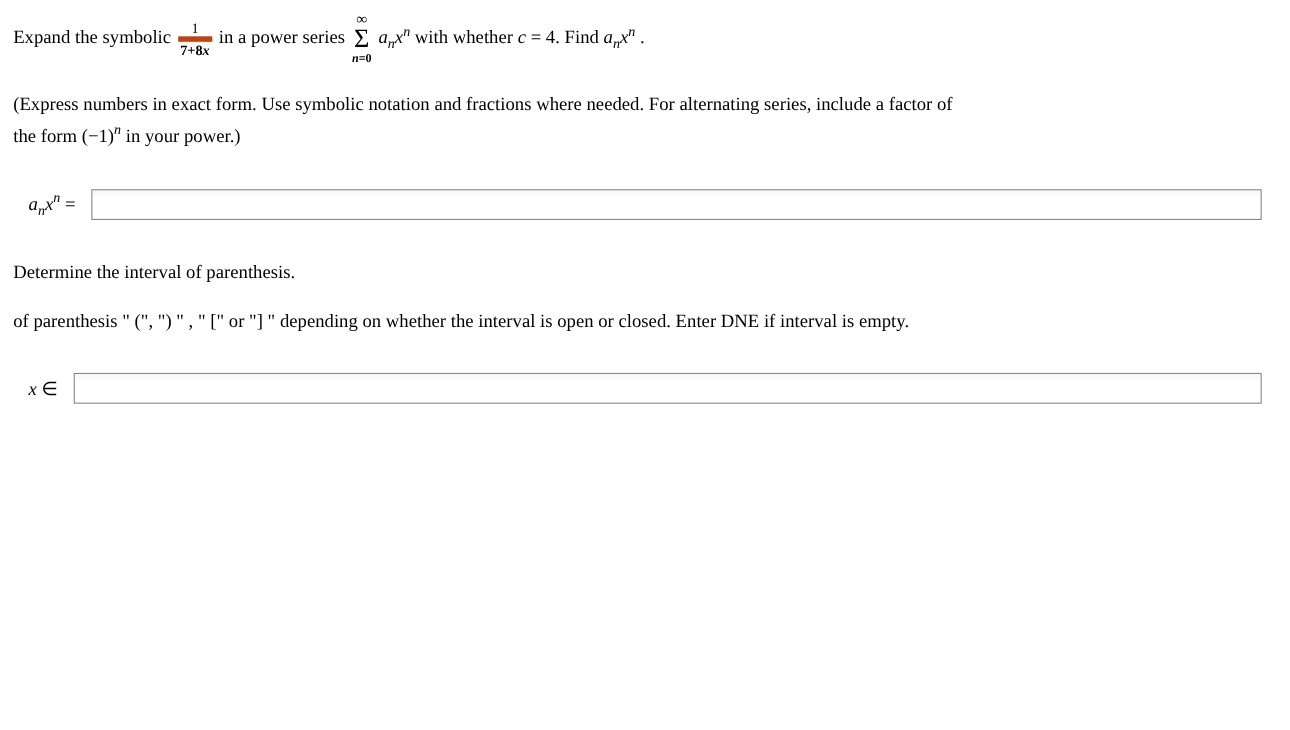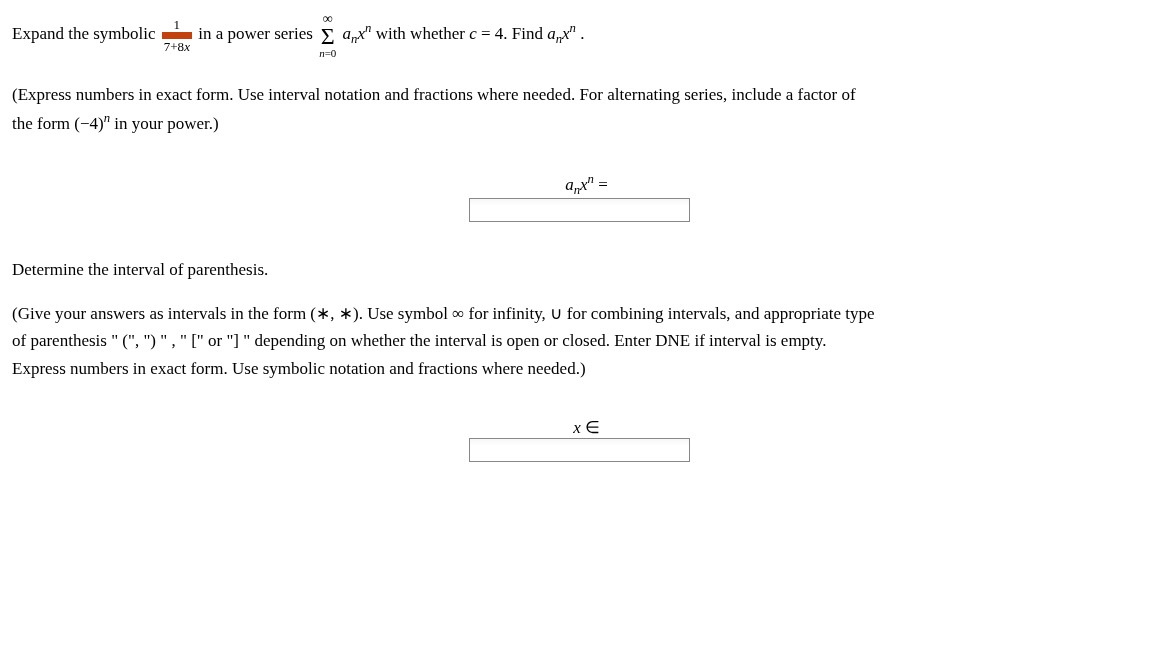--- a/index.html
+++ b/index.html
@@ -16,21 +16,20 @@
       margin: 0 0 4px 0;
       line-height: 1.4;
     }
     .para {
       margin: 6px 0;
     }
     .input-row {
       margin: 36px 0 36px 0;
       display: flex;
       align-items: center;
-      flex-direction: column;
     }
     .input-label {
       font-style: italic;
       margin-right: 14px;
       margin-left: 14px;
       white-space: nowrap;
     }
     .wide-input {
       flex: 1;
       height: 28px;
@@ -49,34 +48,35 @@
       line-height: 1;
       position: relative;
       margin: 0 2px;
     }
     .frac .num {
       display: block;
       padding: 0 2px 1px 2px;
     }
     .frac .den {
       display: block;
-      border-top: 7px solid #c2410c;
+      border-top: 5px solid #c2410c;
       padding: 1px 2px 0 2px;
+      font-weight: bold;
     }
     .sum {
       display: inline-block;
       vertical-align: middle;
       text-align: center;
       font-size: 11px;
       line-height: 1;
       margin: 0 2px;
     }
     .sum .top { display: block; font-size: 14px; }
     .sum .sigma { display: block; font-size: 24px; line-height: 0.9; }
-    .sum .bot { display: block; font-style: italic; }
+    .sum .bot { display: block; font-style: italic; font-weight: bold; }
     .mi { font-style: italic; }
     sup { font-size: 0.75em; }
     sub { font-size: 0.75em; }
   </style>
 </head>
 <body>
 
 <div class="text-line">
   <span>Expand the symbolic </span>
   <span class="frac">
@@ -99,41 +99,39 @@
   <span> = 4. Find </span>
   <span>
     <span class="mi">a</span><sub class="mi">n</sub><span class="mi">x</span><sup class="mi">n</sup>
   </span>
   <span>.</span>
 </div>
 
 <div style="height:14px"></div>
 
 <div class="para">
-  <div class="text-line">(Express numbers in exact form. Use interval notation and fractions where needed. For alternating series, include a factor of</div>
+  <div class="text-line">(Express numbers in exact form. Use symbolic notation and fractions where needed. For alternating series, include a factor of</div>
   <div class="text-line">
-    <span>the form (−4)</span><sup class="mi">n</sup><span> in your power.)</span>
+    <span>the form (−1)</span><sup class="mi">n</sup><span> in your power.)</span>
   </div>
 </div>
 
 <div class="input-row">
   <span class="input-label">
     <span class="mi">a</span><sub class="mi">n</sub><span class="mi">x</span><sup class="mi">n</sup><span style="font-style:normal;"> =</span>
   </span>
   <input type="text" class="wide-input" style="">
 </div>
 
 <div class="text-line">Determine the interval of parenthesis.</div>
 
 <div style="height:10px"></div>
 
 <div class="para">
-  <div class="text-line">(Give your answers as intervals in the form (∗, ∗). Use symbol ∞ for infinity, ∪ for combining intervals, and appropriate type</div>
   <div class="text-line">of parenthesis " (", ") " ,  " [" or "] " depending on whether the interval is open or closed. Enter DNE if interval is empty.</div>
-  <div class="text-line">Express numbers in exact form. Use symbolic notation and fractions where needed.)</div>
 </div>
 
 <div class="input-row">
   <span class="input-label">
     <span class="mi">x</span><span style="font-style:normal;"> ∈</span>
   </span>
   <input type="text" class="wide-input" style="">
 </div>
 
 </body></html>

